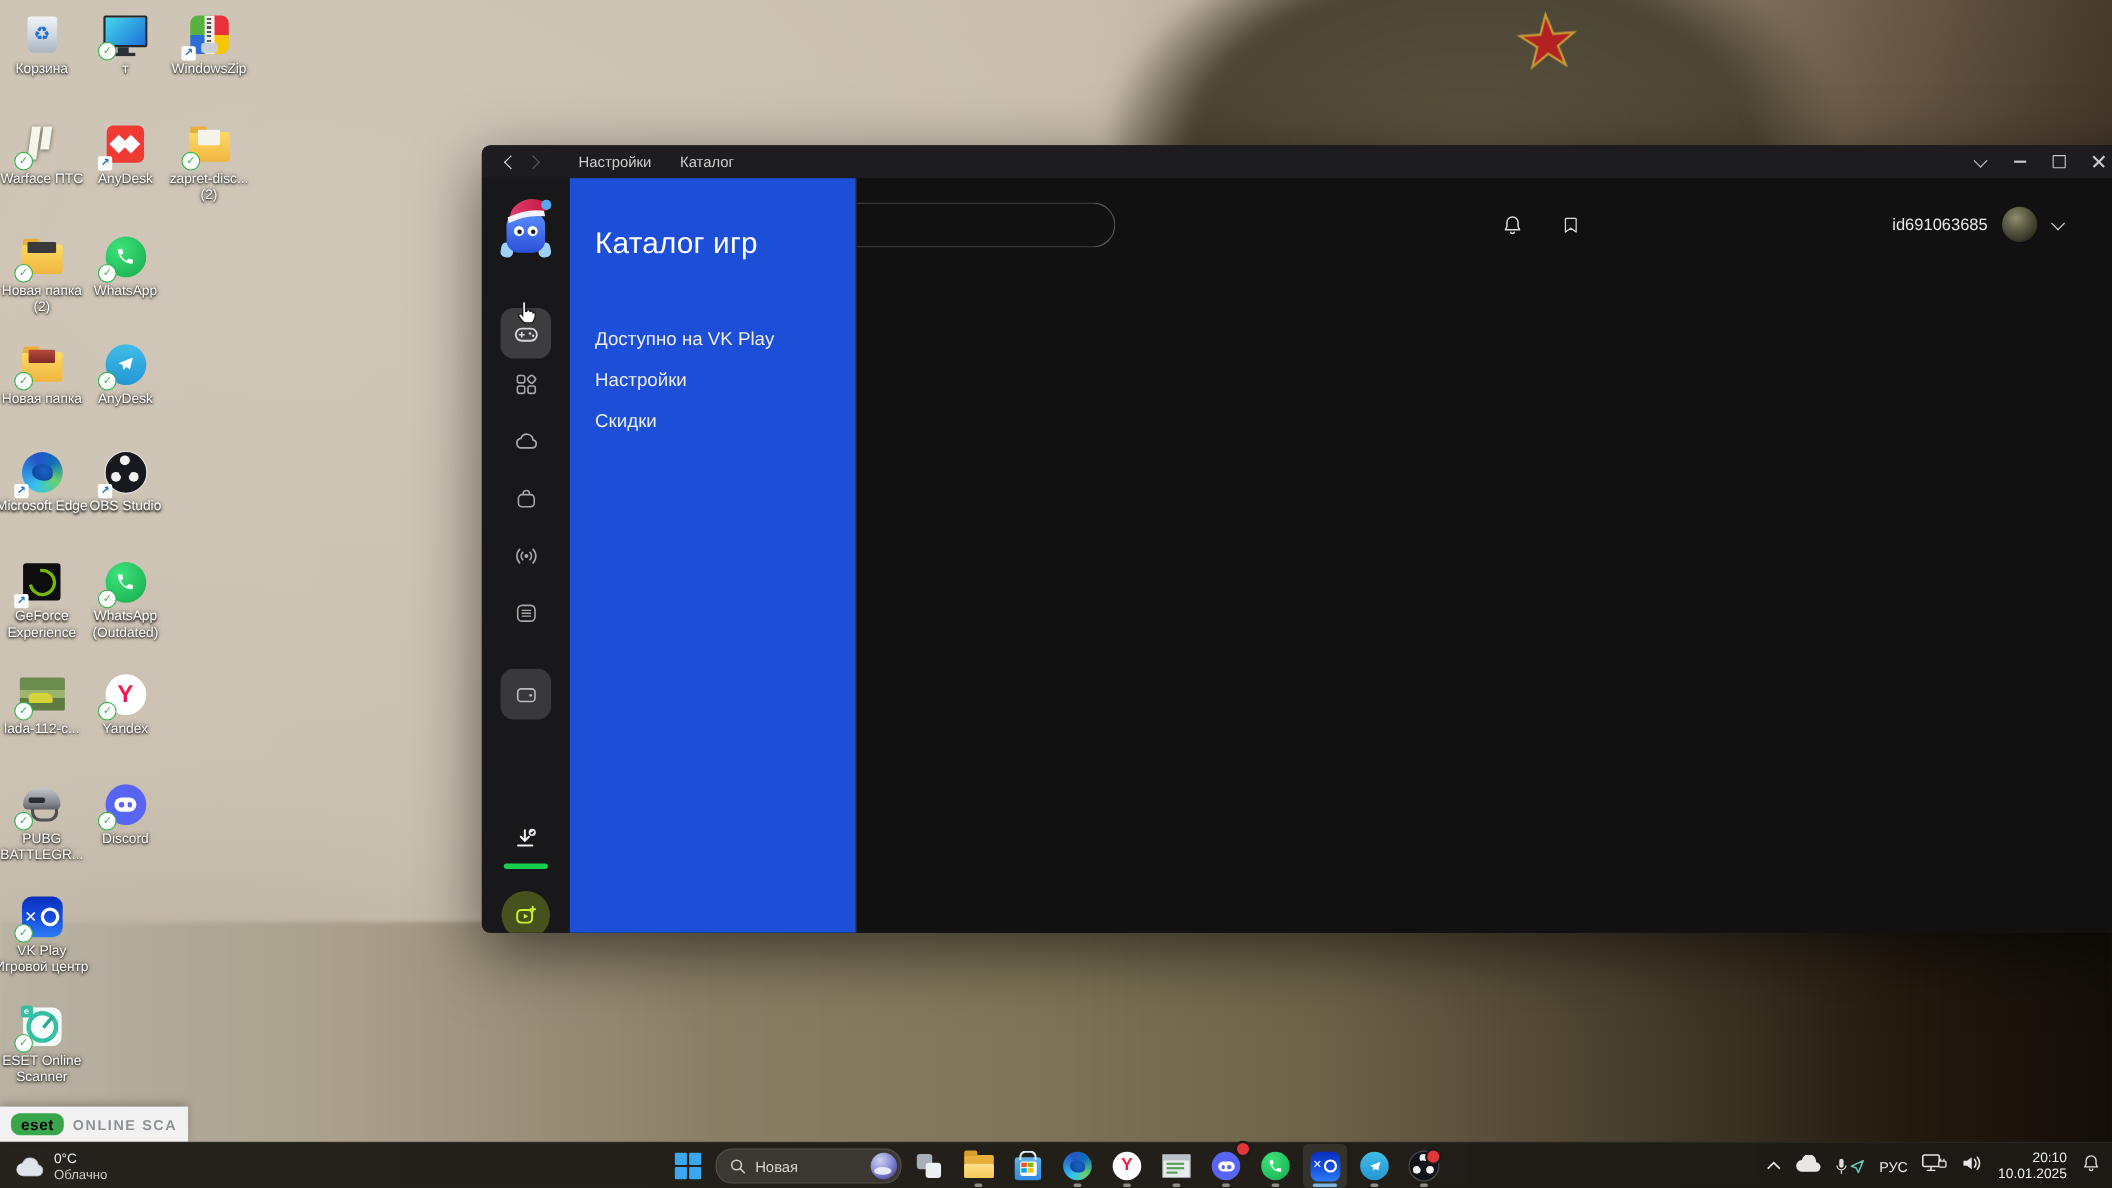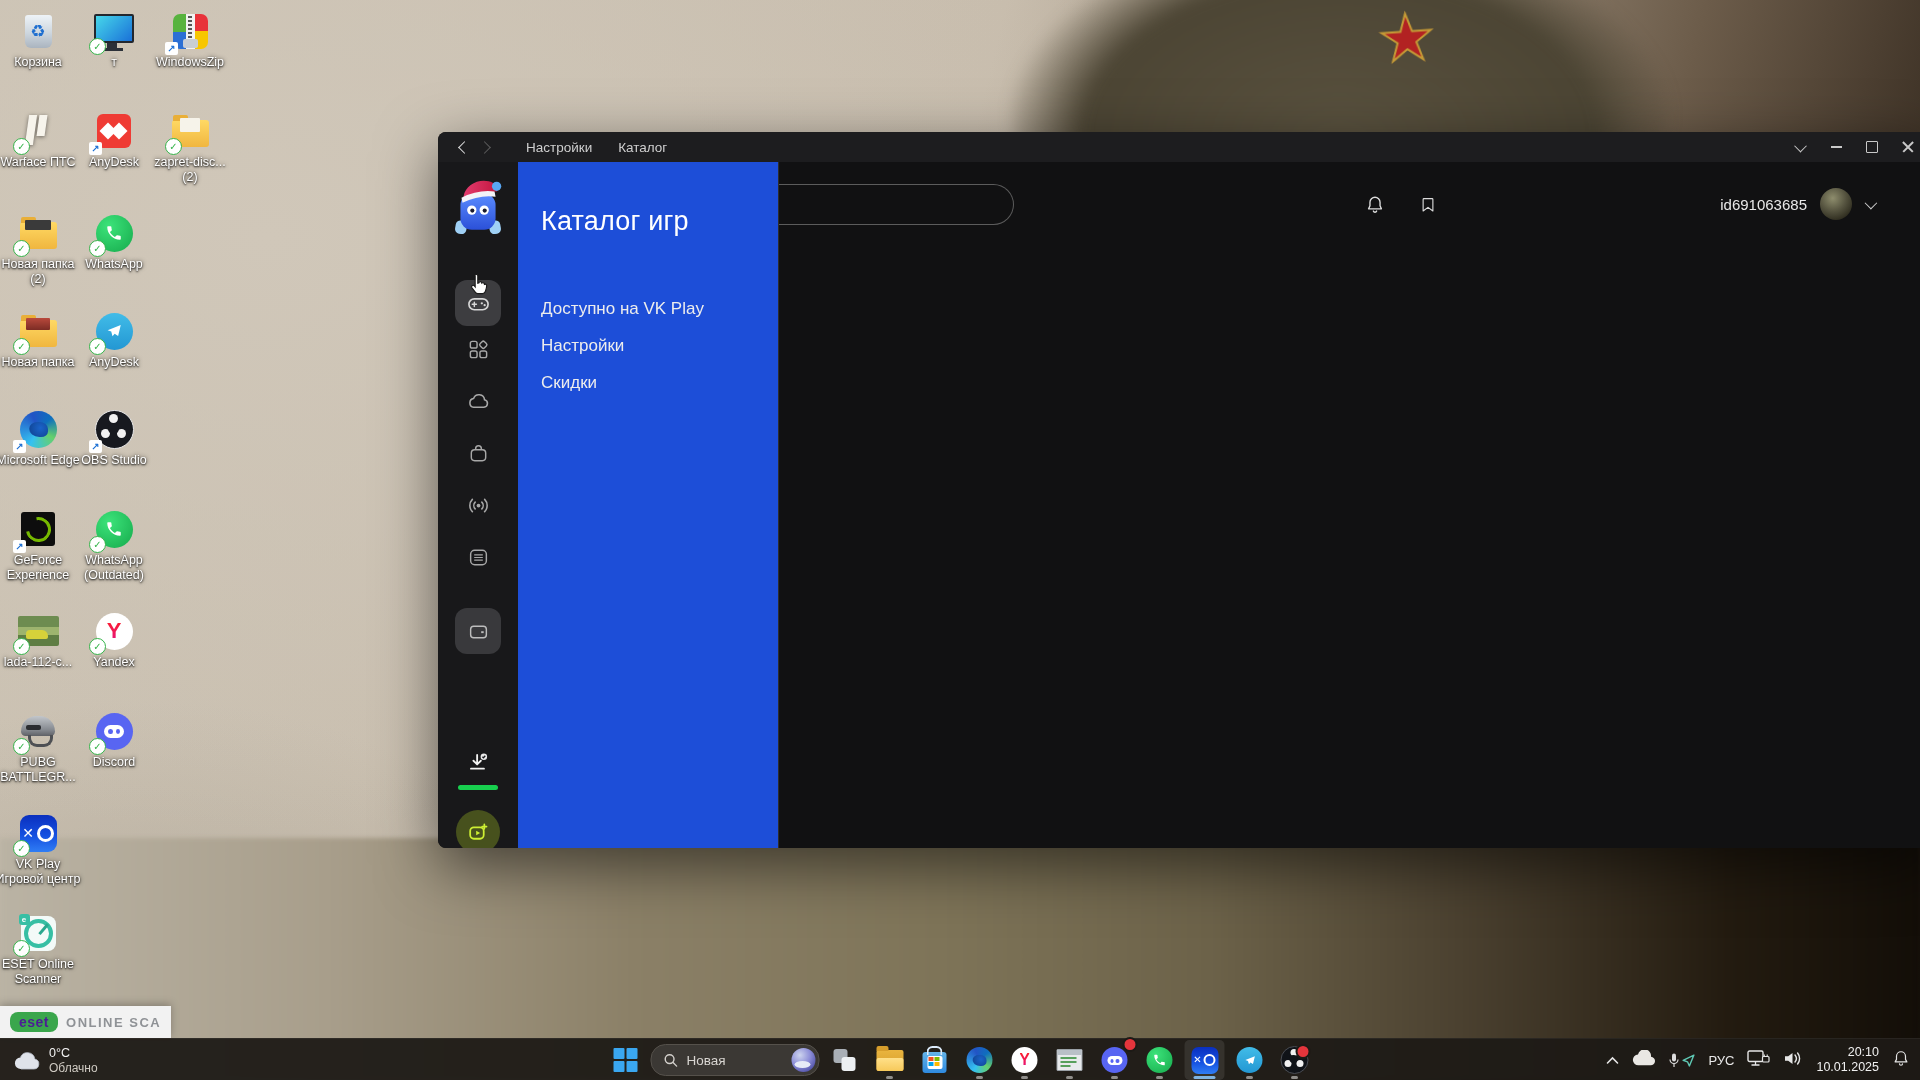--- a/index.html
+++ b/index.html
@@ -84,21 +84,21 @@
   .a-eset{width:35px;height:35px;border-radius:8px;background:#f3faf8;position:relative;display:flex;align-items:center;justify-content:center;}
   .a-eset .ring{width:21px;height:21px;border:4px solid #37bfa4;border-radius:50%;}
   .a-eset .ndl{position:absolute;left:17px;top:5px;width:2.5px;height:13px;background:#2aa78e;transform:rotate(40deg);transform-origin:bottom center;}
   .a-eset .eb{position:absolute;left:-2px;top:-2px;width:11px;height:11px;border-radius:3px;background:#37bfa4;color:#fff;
     font-size:8px;font-weight:bold;display:flex;align-items:center;justify-content:center;}
   .a-wa{background:radial-gradient(circle at 35% 30%,#3ce37a 0%,#1fb857 75%);}
   .a-tg{background:linear-gradient(180deg,#41bce8,#2397d3);}
   
   .eset-banner{position:absolute;left:0;top:1006px;width:161px;height:32px;background:#f2f2f2;z-index:4;
     display:flex;align-items:center;gap:8px;padding-left:10px;overflow:hidden;box-shadow:0 -2px 8px rgba(0,0,0,.25);}
-  .eset-logo{background:#3aa64c;color:#4c1d95;font-weight:bold;font-size:14px;padding:2px 9px;border-radius:8px;letter-spacing:.5px;}
+  .eset-logo{background:#3aa64c;color:#000000;font-weight:bold;font-size:14px;padding:2px 9px;border-radius:8px;letter-spacing:.5px;}
   .eset-txt{color:#8f9296;font-weight:bold;font-size:13px;letter-spacing:1.5px;white-space:nowrap;}
   
   .win{position:absolute;left:438px;top:132px;width:1494px;height:716px;border-radius:8px;overflow:hidden;
     background:#151515;box-shadow:0 18px 60px rgba(0,0,0,.55);z-index:3;}
   .tbar{position:absolute;left:0;top:0;width:100%;height:30px;background:#1d1d1f;display:flex;align-items:center;}
   .navchev{width:26px;height:26px;display:flex;align-items:center;justify-content:center;}
   .chev{width:8px;height:8px;border-left:1.8px solid #e0e0e0;border-bottom:1.8px solid #e0e0e0;}
   .chev.l{transform:rotate(45deg);margin-left:6px;}
   .chev.r{transform:rotate(225deg);border-color:#5c5c5c;margin-right:6px;}
   .menu-item{color:#cfcfcf;font-size:13.5px;margin-left:26px;}

